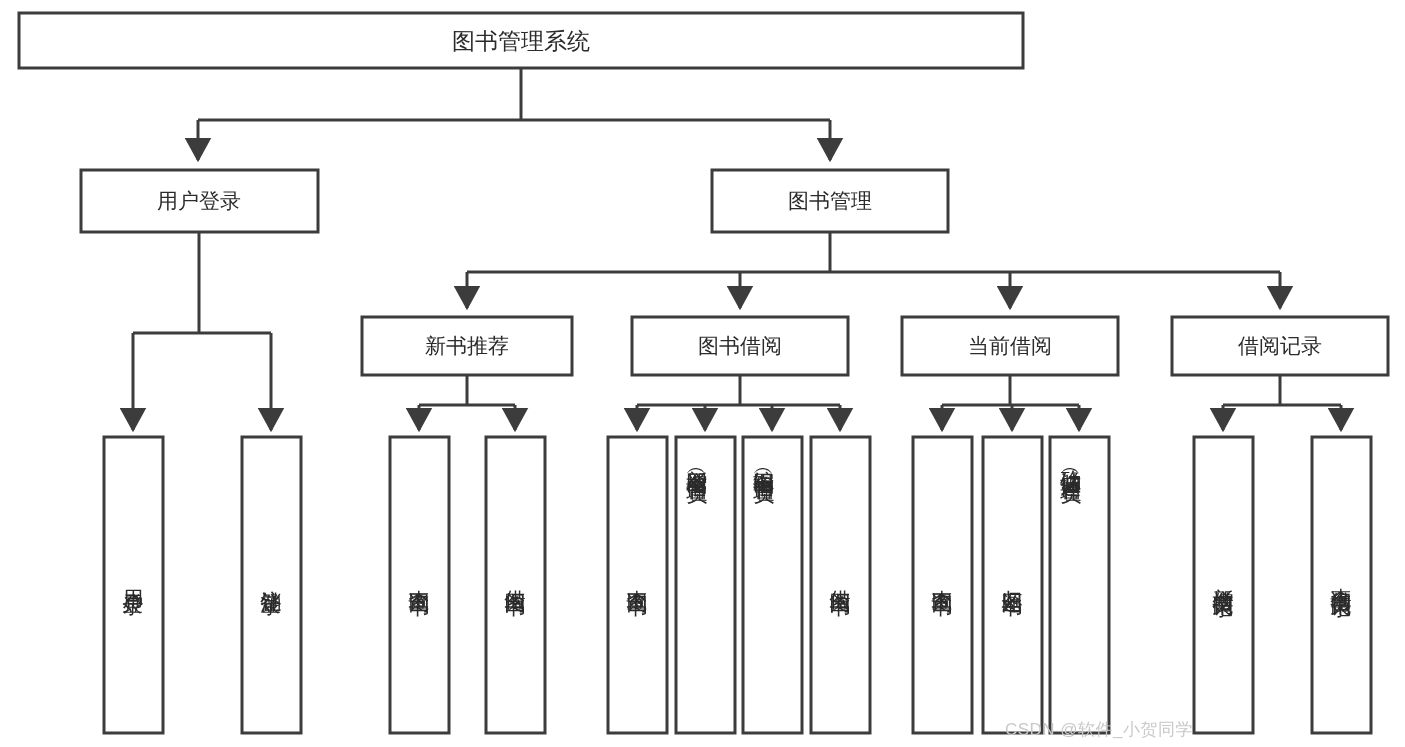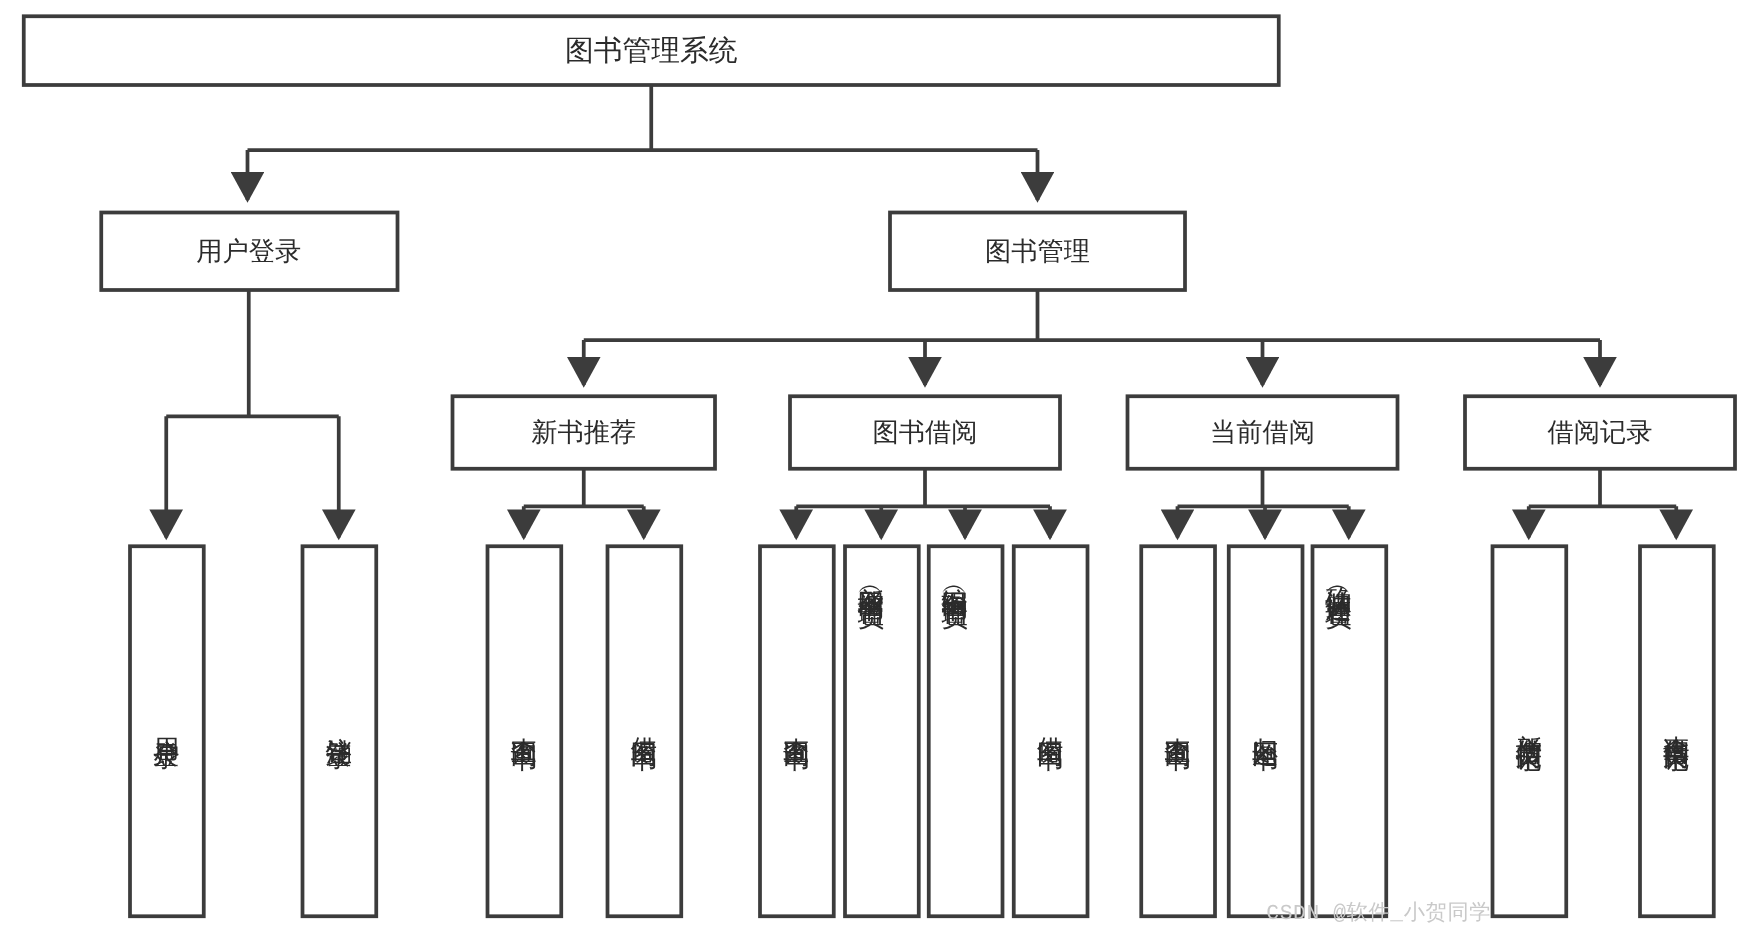--- a/index.html
+++ b/index.html
@@ -57,21 +57,21 @@
     stroke-linecap: butt;
   }
   .arrow-head {
     fill: #3c3c3c;
     stroke: none;
   }
   .watermark {
     position: absolute;
     right: 10px;
     bottom: 6px;
-    font-family: Liberation Mono, monospace;
+    font-family: Liberation Sans, sans-serif;
     font-size: 17px;
     color: #c9c9c9;
     white-space: nowrap;
     letter-spacing: 0.5px;
     user-select: none;
   }
 </style>
 </head>
 <body>
 

